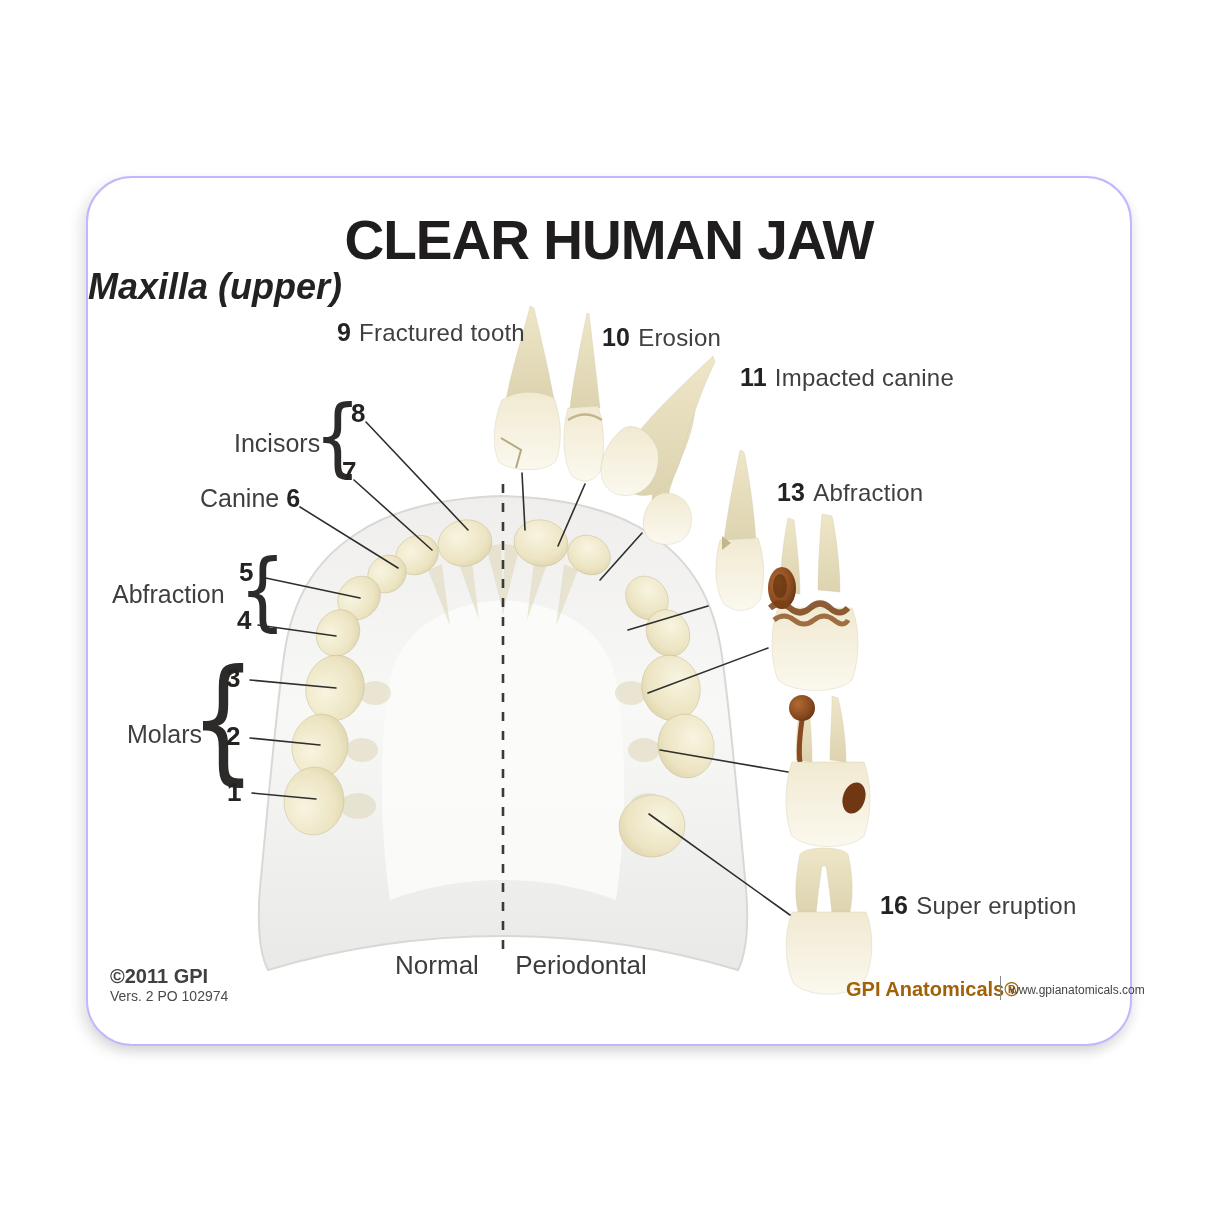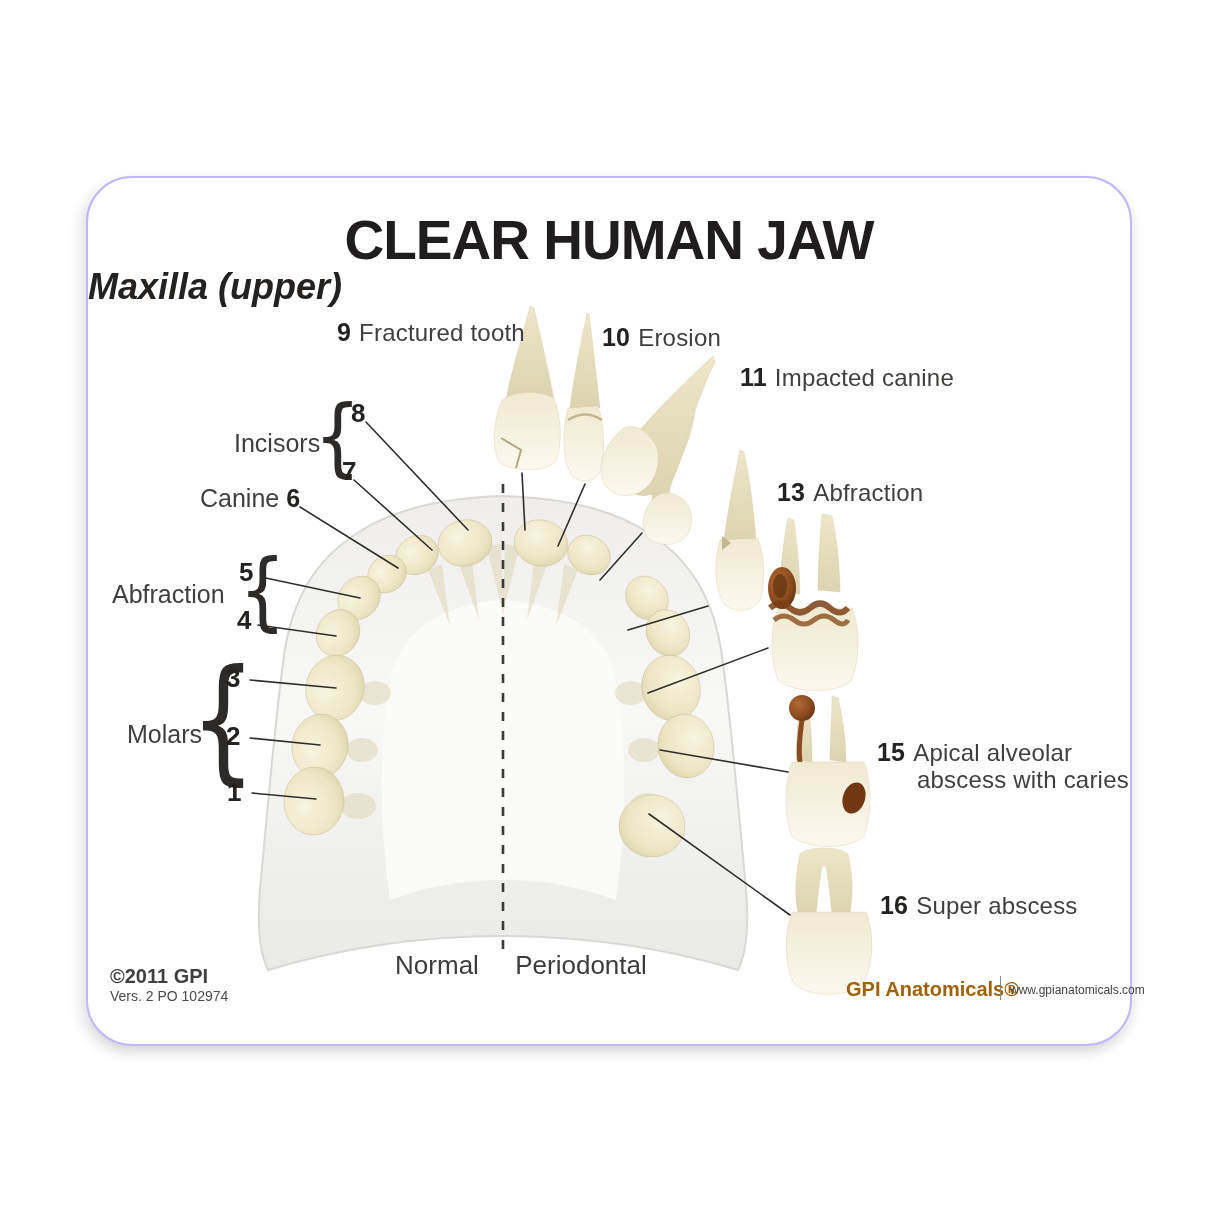--- a/index.html
+++ b/index.html
@@ -199,26 +199,22 @@
   </div>
   <div class="abs lbl" style="left:514px;top:146px">
     <b>10</b><span>Erosion</span>
   </div>
   <div class="abs lbl" style="left:652px;top:186px">
     <b>11</b><span>Impacted canine</span>
   </div>
   <div class="abs lbl" style="left:689px;top:301px">
     <b>13</b><span>Abfraction</span>
   </div>
-  <div class="abs lbl" style="left:789px;top:561px">
-    <div><b>15</b><span>Apical alveolar</span></div>
-    <div class="indent">abscess with caries</div>
-  </div>
   <div class="abs lbl" style="left:792px;top:714px">
-    <b>16</b><span>Super abscess</span>
+    <b>16</b><span>Super eruption</span>
   </div>
 
   <div class="abs grp" style="left:146px;top:251px">Incisors</div>
   <span class="brace" style="left:226px;top:216px;font-size:74px;transform:scaleY(1.15)">{</span>
   <div class="abs num" style="left:263px;top:220px">8</div>
   <div class="abs num" style="left:254px;top:278px">7</div>
 
   <div class="abs grp" style="left:112px;top:306px">
     <span>Canine</span>&nbsp;<b>6</b>
   </div>

